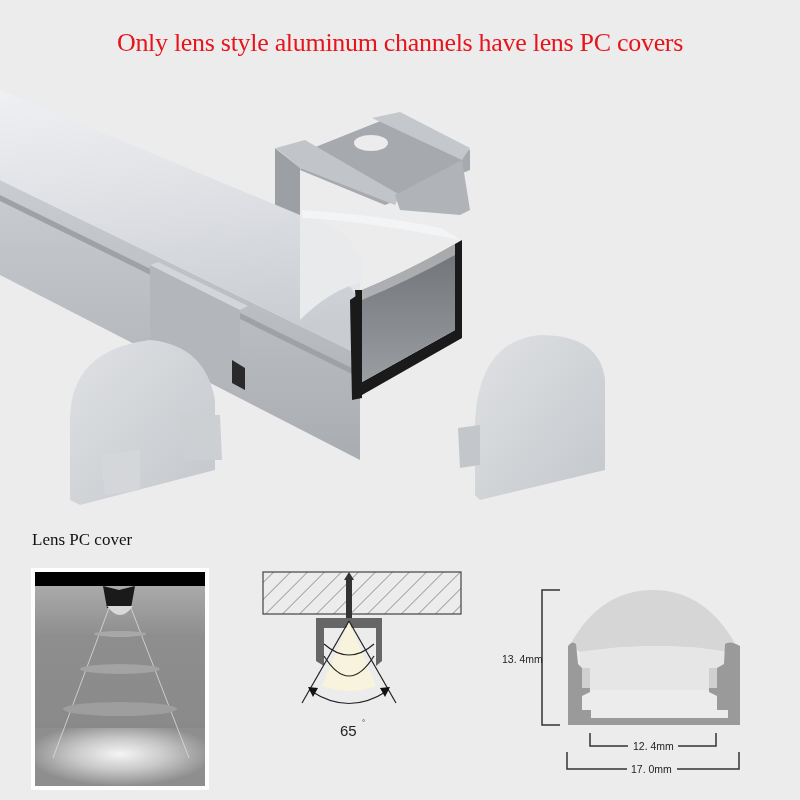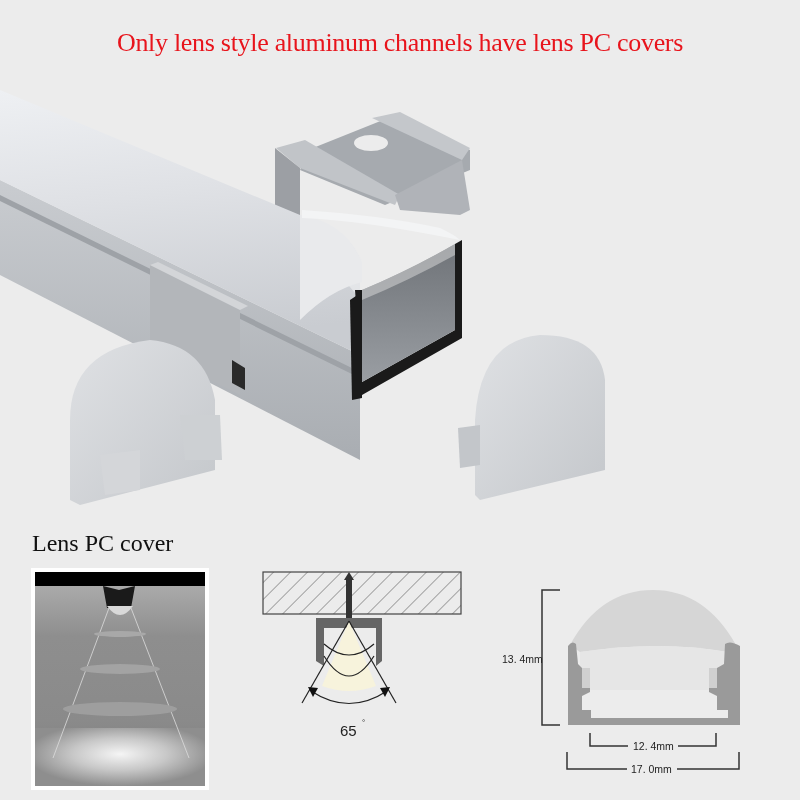--- a/index.html
+++ b/index.html
@@ -1,19 +1,19 @@
 <!DOCTYPE html>
 <html><head>
 <meta charset="utf-8">
 <style>
   html, body { margin:0; padding:0; }
   body { width:800px; height:800px; background:#ececec; position:relative; overflow:hidden; font-family:"Liberation Serif", serif; }
   .headline { position:absolute; left:0; top:28px; width:800px; text-align:center; color:#e8141c; font-family:"Liberation Serif", serif; font-size:26px; letter-spacing:-0.3px; }
   .product { position:absolute; left:0; top:70px; width:800px; height:440px; }
-  .lens-label { position:absolute; left:32px; top:530px; font-family:"Liberation Serif", serif; font-size:24px; color:#111; }
+  .lens-label { position:absolute; left:32px; top:530px; font-family:"Liberation Serif", serif; font-size:17px; color:#111; }
   .lens-panel { position:absolute; left:31px; top:568px; width:178px; height:222px; background:#fff; }
   .diagram-mount { position:absolute; left:262px; top:566px; width:200px; height:180px; }
   .diagram-dims { position:absolute; left:500px; top:580px; width:280px; height:210px; }
   .dim-text { font-family:"Liberation Sans", sans-serif; fill:#222; }
 </style>
 </head>
 <body>
 
 <div class="headline">Only lens style aluminum channels have lens PC covers</div>
 

